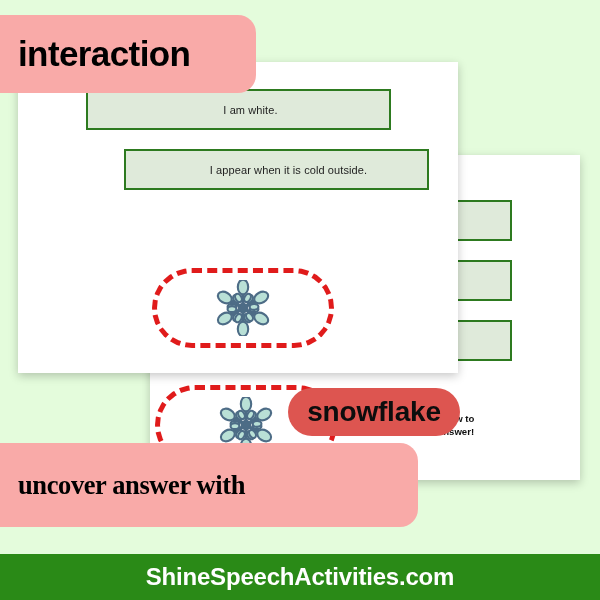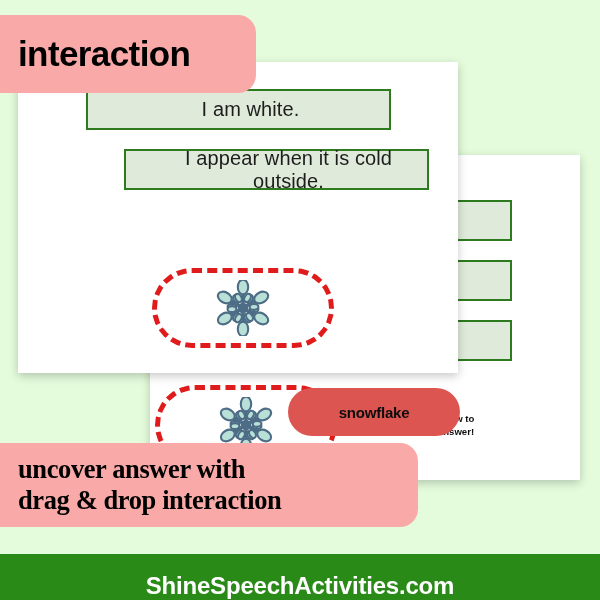--- a/index.html
+++ b/index.html
@@ -39,25 +39,24 @@
     height: 311px;
   }
 
   
   .clue {
     position: absolute;
     box-sizing: border-box;
     background: #dfeada;
     border: 2px solid #2d7a1f;
     color: #1d1d1d;
-    font-size: 20px;
+    font-size: 11px;
     display: flex;
     align-items: center;
     justify-content: center;
-    text-align: center;
     letter-spacing: 0.1px;
     padding-left: 24px;
   }
   .card-front-clue { left: 68px; width: 305px; height: 41px; }
   #clue-f-0 { top: 27px; }
   #clue-f-1 { top: 87px; margin-left: 38px; }
   #clue-f-2 { top: 147px; }
 
   .card-back-clue { left: 57px; width: 305px; height: 41px; }
   #clue-b-0 { top: 45px; }
@@ -118,21 +117,21 @@
     left: 288px;
     top: 388px;
     width: 172px;
     height: 48px;
     background: #dd5550;
     border-radius: 26px;
     display: flex;
     align-items: center;
     justify-content: center;
     color: #0d0d0d;
-    font-size: 15px;
+    font-size: 28px;
     font-weight: 700;
     letter-spacing: -0.2px;
   }
 
   
   .banner {
     position: absolute;
     background: #f9aaa8;
     color: #000000;
     font-weight: 800;
@@ -166,21 +165,21 @@
 
   
   #footer-bar {
     position: absolute;
     left: 0;
     top: 554px;
     width: 600px;
     height: 46px;
     background: #2a8a17;
     display: flex;
-    align-items: flex-end;
+    align-items: center;
     justify-content: center;
   }
   #footer-text {
     color: #ffffff;
     font-size: 24px;
     font-weight: 700;
     letter-spacing: -0.2px;
   }
 </style>
 </head>
@@ -303,21 +302,20 @@
     <span>snowflake</span>
   </div>
 
   <div class="banner" id="banner-top">
     <span>interaction</span>
   </div>
 
   <div class="banner" id="banner-bottom">
     <div>
       <span class="btxt">uncover answer with</span>
-      <span class="btxt">drag &amp; drop interaction</span>
     </div>
   </div>
 
   <div id="footer-bar">
     <span id="footer-text">ShineSpeechActivities.com</span>
   </div>
 
 </div>
 
 </body></html>

